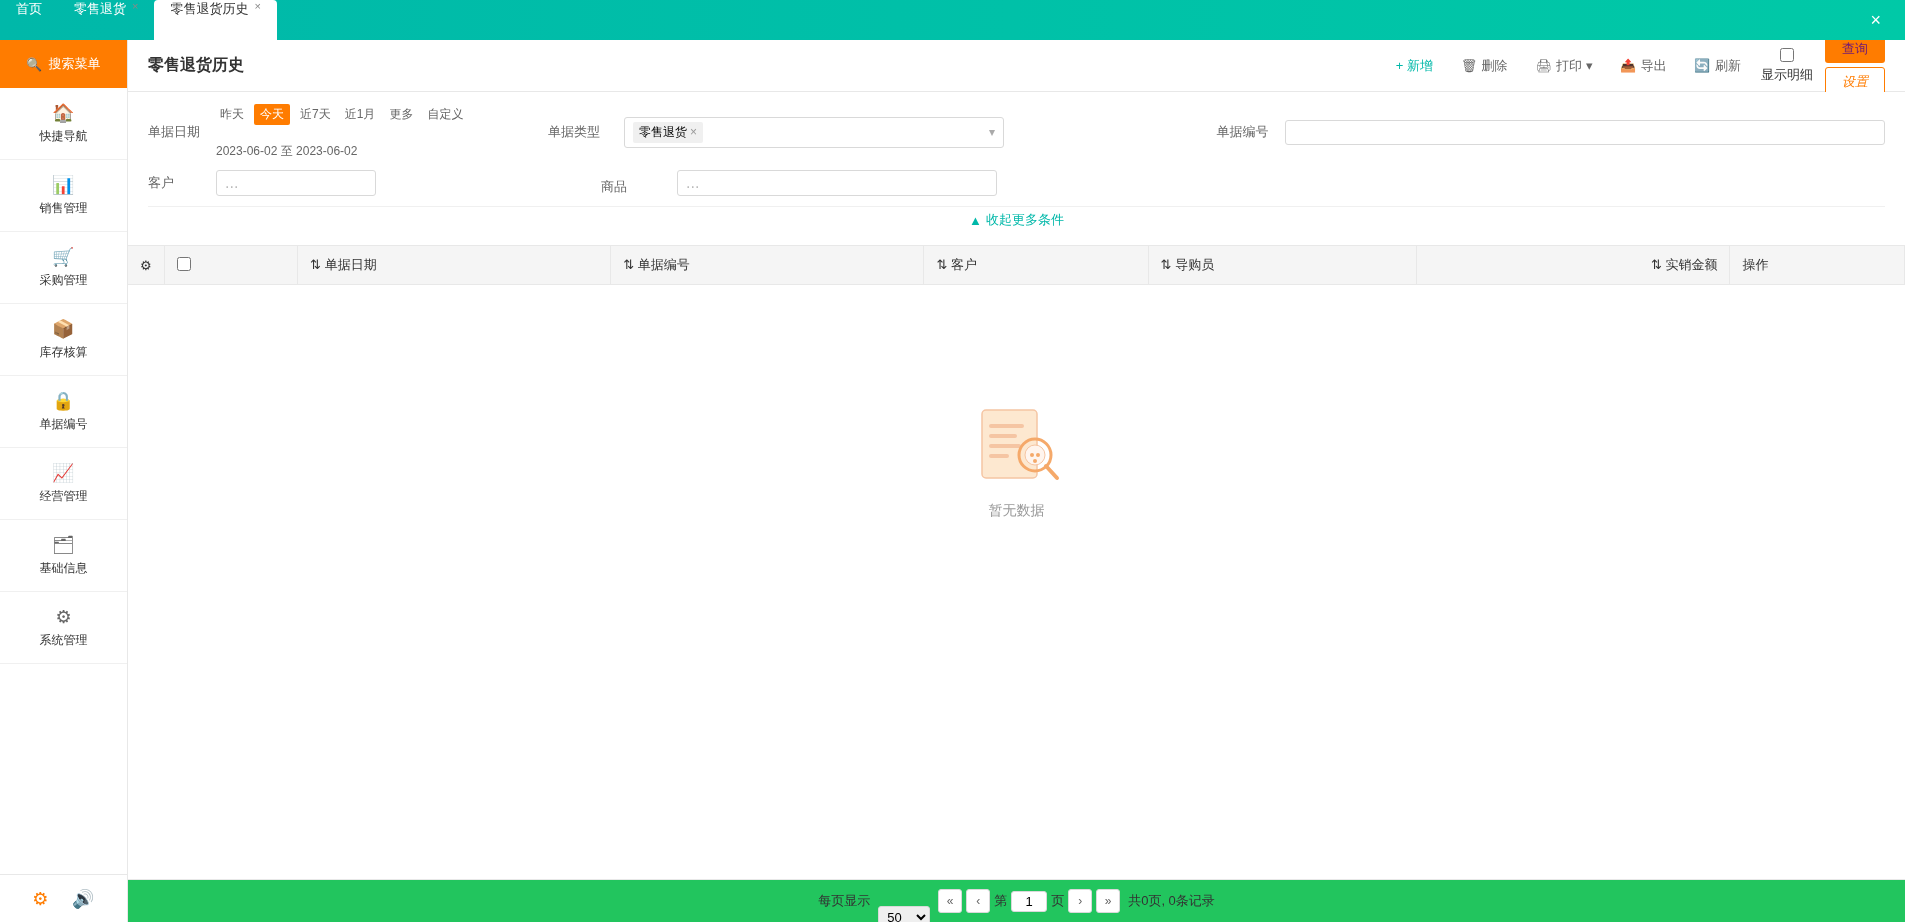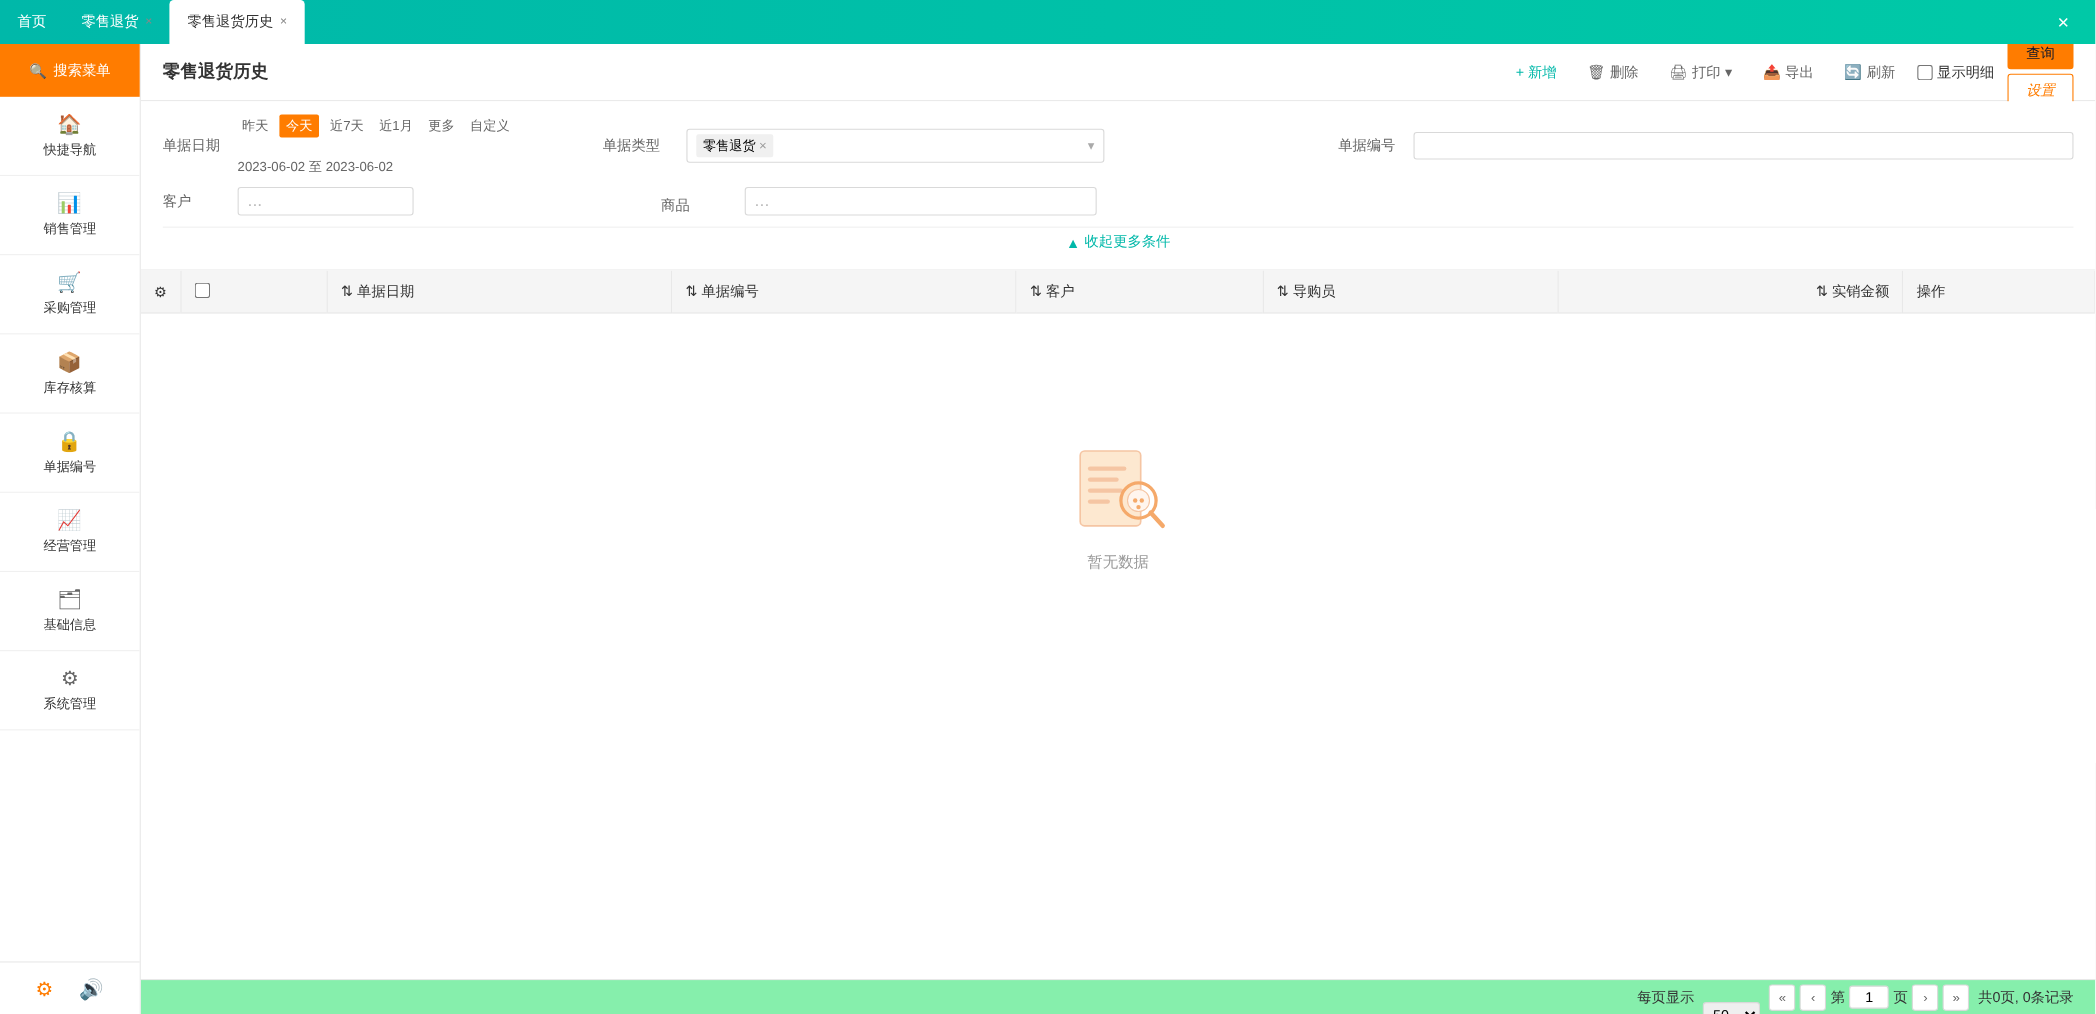--- a/index.html
+++ b/index.html
@@ -17,21 +17,21 @@
     .top-bar-tabs {
       display: flex;
       align-items: center;
       height: 100%;
       flex: 1;
     }
     .tab {
       height: 100%;
       padding: 0 16px;
       display: flex;
-      align-items: center;
+      align-items: flex-start;
       font-size: 13px;
       color: #fff;
       cursor: pointer;
       white-space: nowrap;
       gap: 6px;
     }
     .tab.active {
       background: #fff;
       color: #333;
       border-radius: 4px 4px 0 0;
@@ -164,24 +164,25 @@
     .toolbar-btn.delete { color: #666; }
     .toolbar-btn.print { color: #666; }
     .toolbar-btn.export { color: #666; }
     .toolbar-btn.refresh { color: #666; }
     .toolbar-checkbox {
       display: flex;
       align-items: center;
       gap: 4px;
       font-size: 13px;
       color: #333;
+      flex-direction: column;
     }
     .btn-query {
       background: #ff7c00;
-      color: #0f172a;
+      color: #701a75;
       border: none;
       padding: 5px 16px;
       border-radius: 3px;
       cursor: pointer;
       font-size: 13px;
     }
     .btn-setting {
       background: #fff;
       color: #ff7c00;
       border: 1px solid #ff7c00;
@@ -342,26 +343,26 @@
       height: 90px;
       position: relative;
     }
     .empty-text {
       font-size: 14px;
       color: #999;
     }
 
     
     .pagination {
-      height: 32px;
-      background: #86efac;
+      height: 43px;
+      background: #22c55e;
       border-top: 1px solid #e8e8e8;
       display: flex;
       align-items: center;
-      justify-content: flex-end;
+      justify-content: center;
       padding: 0 20px;
       gap: 8px;
       font-size: 13px;
       color: #333;
     }
     .pagination select {
       border: 1px solid #d9d9d9;
       border-radius: 3px;
       padding: 2px 4px;
       font-size: 13px;

